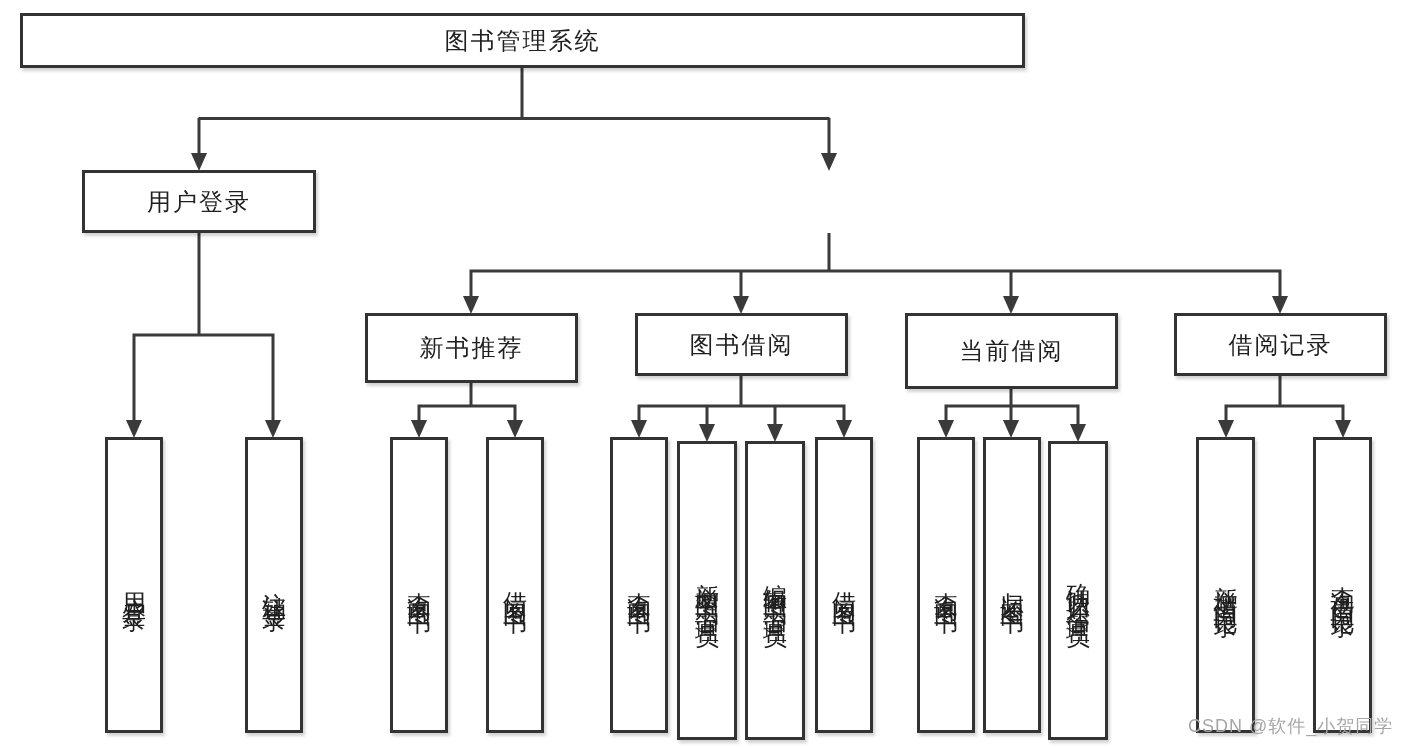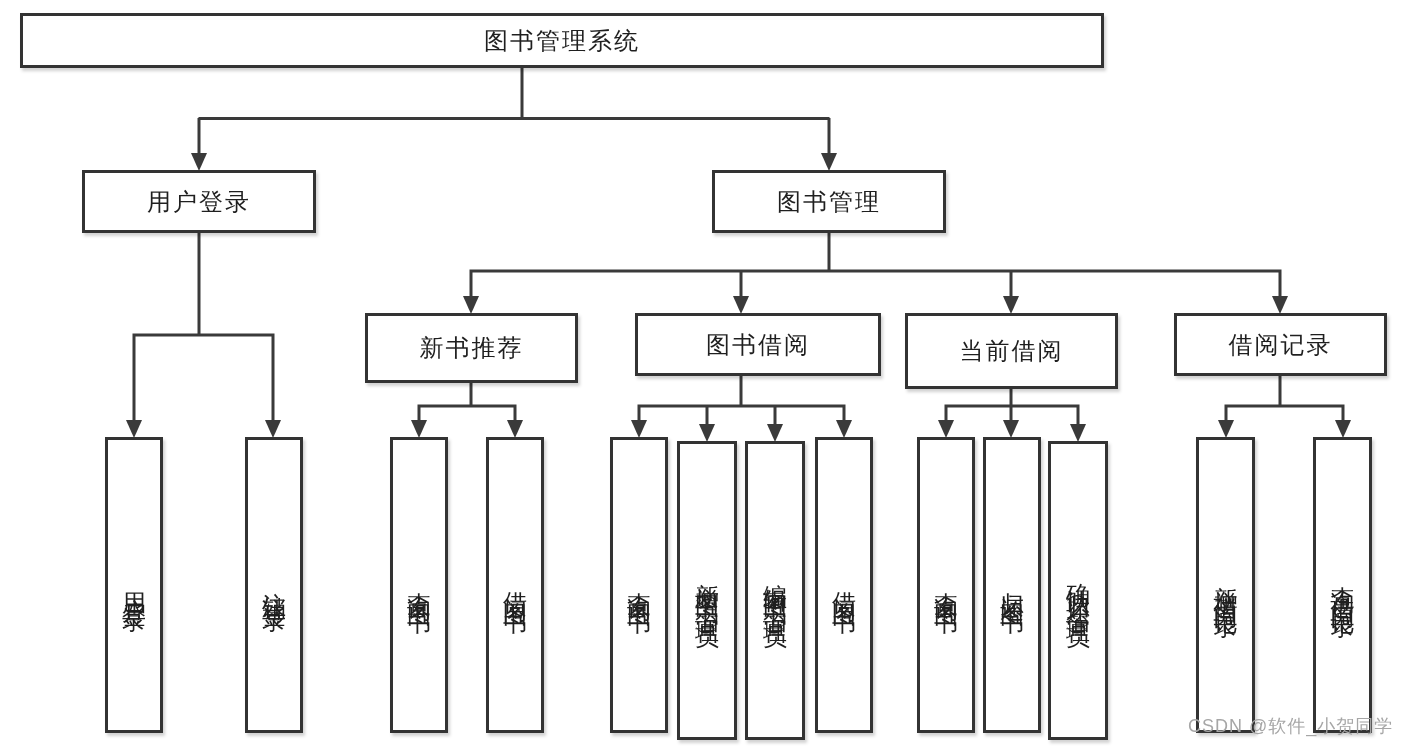--- a/index.html
+++ b/index.html
@@ -53,35 +53,32 @@
       <polygon points="767,424 783,424 775,442"></polygon>
       <polygon points="836,420 852,420 844,438"></polygon>
       <polygon points="938,420 954,420 946,438"></polygon>
       <polygon points="1003,420 1019,420 1011,438"></polygon>
       <polygon points="1070,424 1086,424 1078,442"></polygon>
       <polygon points="1218,420 1234,420 1226,438"></polygon>
       <polygon points="1335,420 1351,420 1343,438"></polygon>
     </g>
   </svg>
 
-  <div class="box hbox" style="left:20px;top:13px;width:1084px;height:55px;">
+  <div class="box hbox" style="left:20px;top:13px;width:1005px;height:55px;">
     <span>图书管理系统</span>
   </div>
 
   <div class="box hbox" style="left:82px;top:170px;width:234px;height:63px;">
     <span>用户登录</span>
   </div>
-  <div class="box hbox" style="left:712px;top:170px;width:234px;height:63px;">
-    <span>图书管理</span>
-  </div>
 
   <div class="box hbox" style="left:365px;top:313px;width:213px;height:70px;">
     <span>新书推荐</span>
   </div>
-  <div class="box hbox" style="left:635px;top:313px;width:246px;height:63px;">
+  <div class="box hbox" style="left:635px;top:313px;width:213px;height:63px;">
     <span>图书借阅</span>
   </div>
   <div class="box hbox" style="left:905px;top:313px;width:213px;height:76px;">
     <span>当前借阅</span>
   </div>
   <div class="box hbox" style="left:1174px;top:313px;width:213px;height:63px;">
     <span>借阅记录</span>
   </div>
 
   <div class="box vbox" style="left:105px;top:437px;width:58px;height:296px;">

